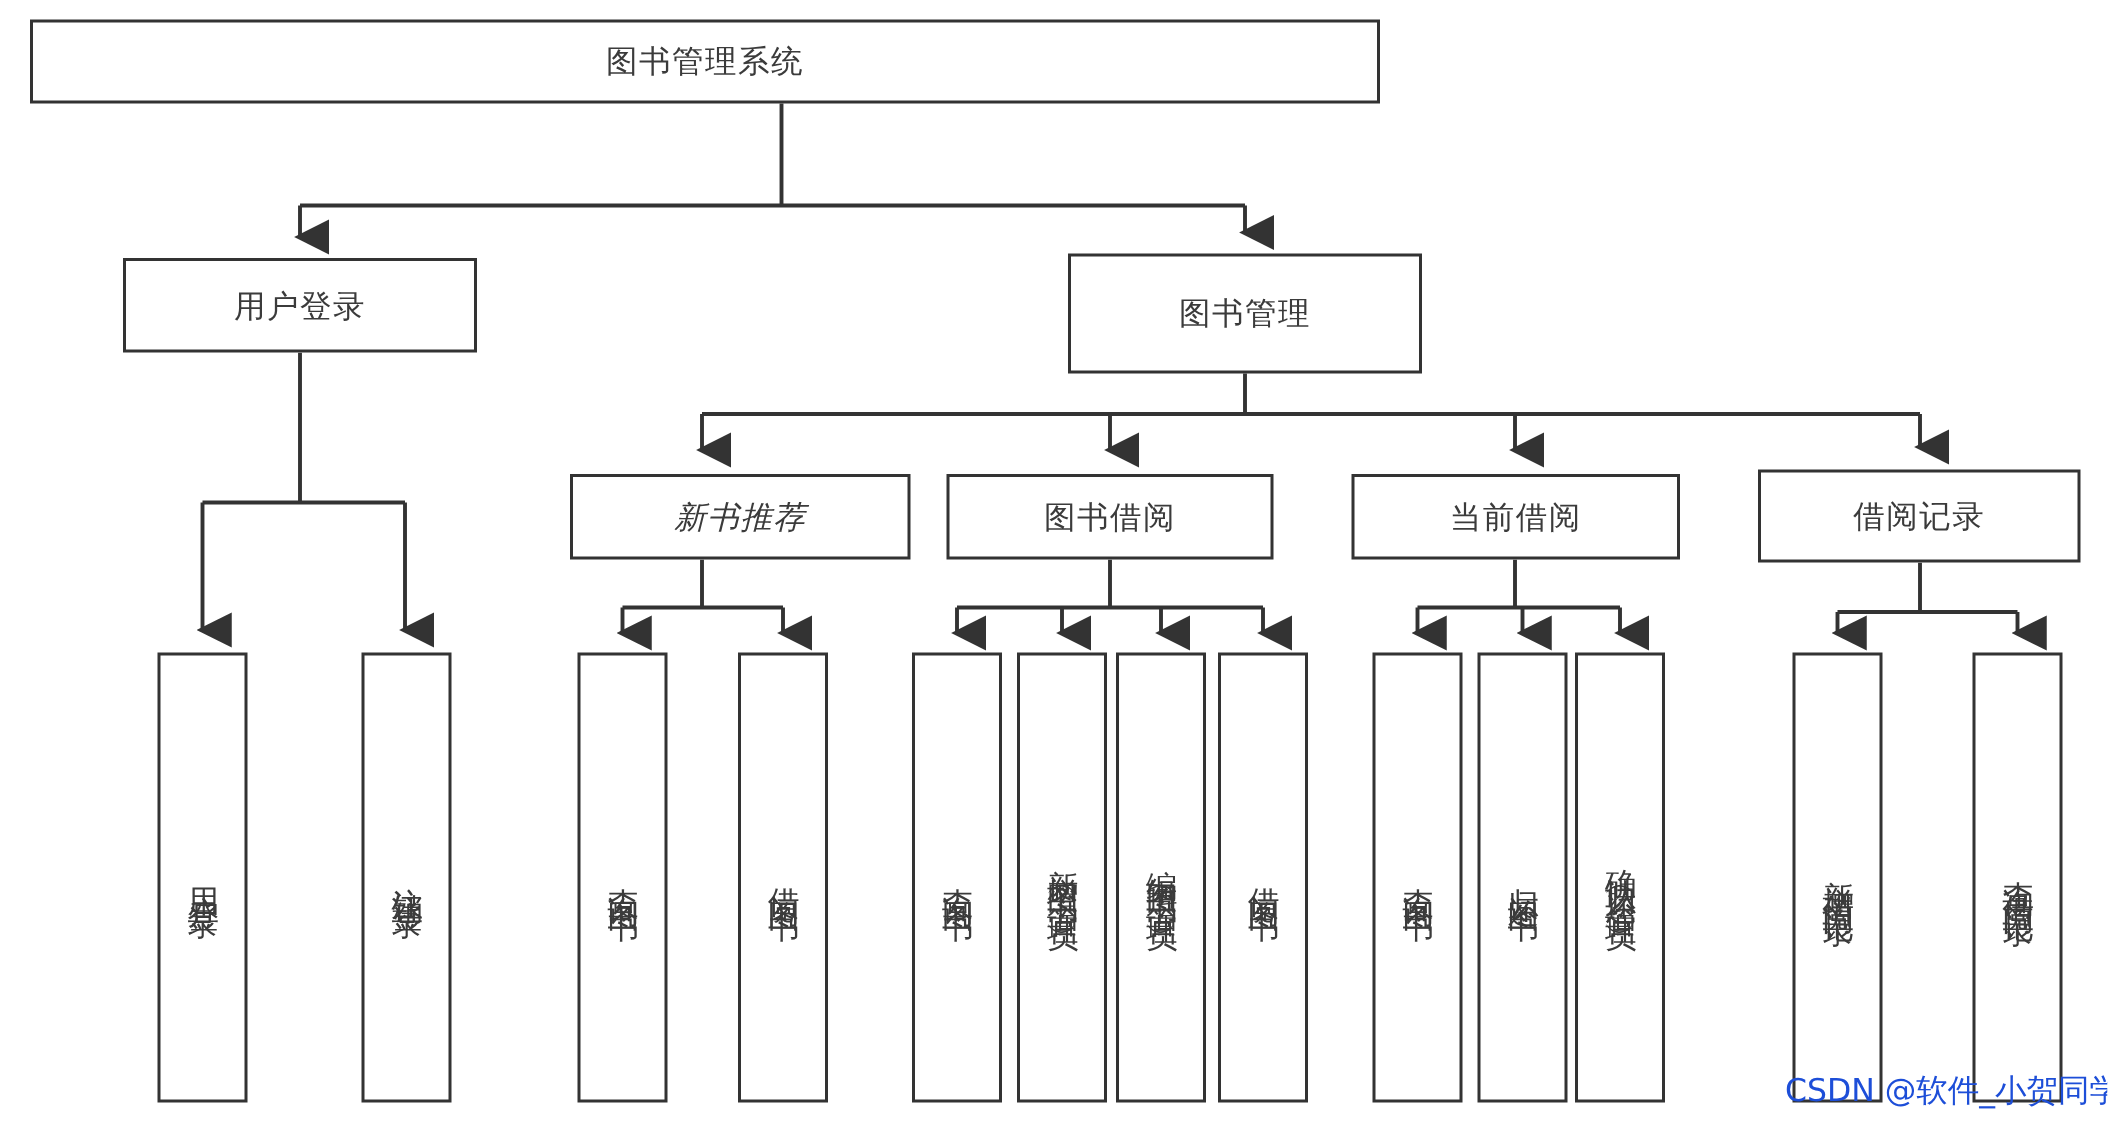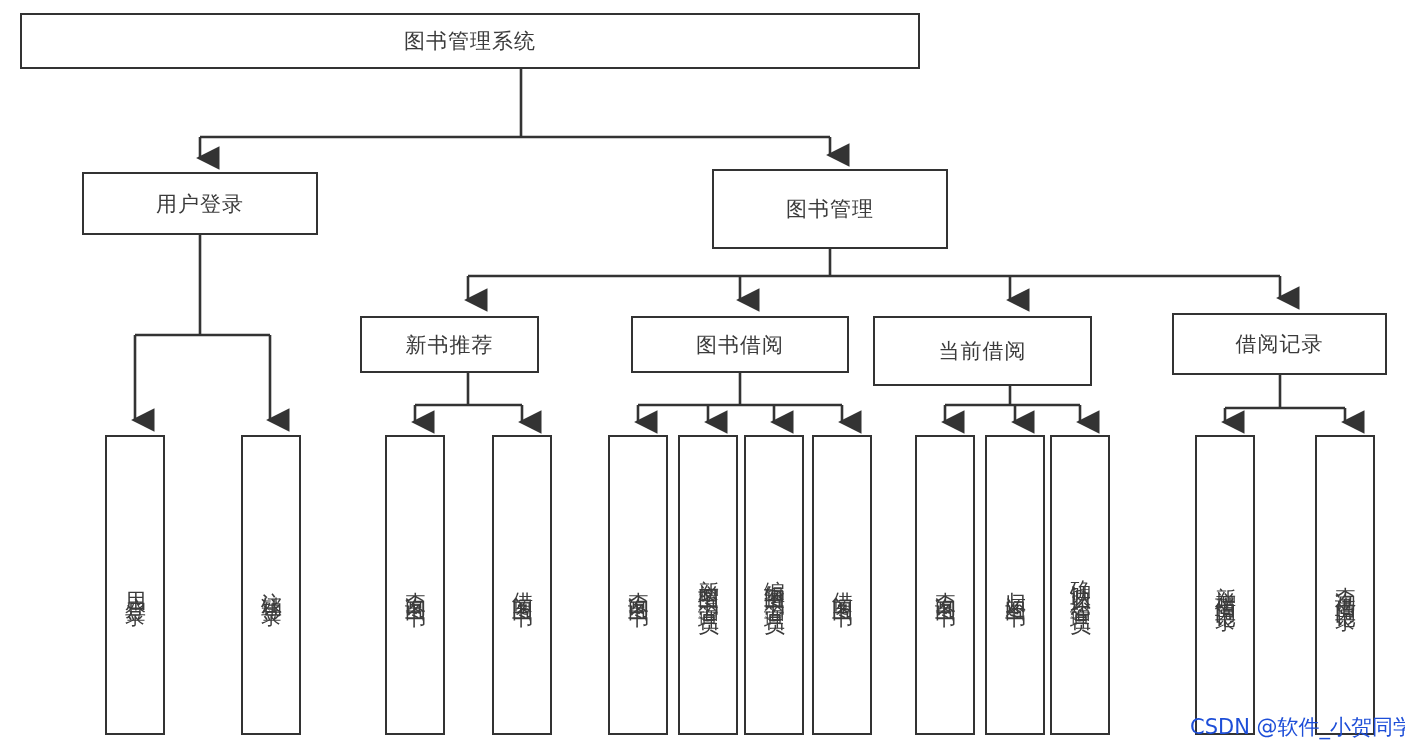--- a/index.html
+++ b/index.html
@@ -115,23 +115,23 @@
       <path d="M 1225 408 L 1225 422" marker-end="url(#arrow)"></path>
       <path d="M 1345 408 L 1345 422" marker-end="url(#arrow)"></path>
     </g>
   </svg>
 
   <div class="node horiz" style="left:20px; top:13px; width:900px; height:56px;">图书管理系统</div>
 
   <div class="node horiz" style="left:82px; top:172px; width:236px; height:63px;">用户登录</div>
   <div class="node horiz" style="left:712px; top:169px; width:236px; height:80px;">图书管理</div>
 
-  <div class="node horiz" style="left:360px; top:316px; width:179px; height:57px;">新书推荐</div>
+  <div class="node horiz" style="left:380px; top:316px; width:227px; height:57px;font-style:italic;">新书推荐</div>
   <div class="node horiz" style="left:631px; top:316px; width:218px; height:57px;">图书借阅</div>
-  <div class="node horiz" style="left:873px; top:316px; width:219px; height:70px;">当前借阅</div>
+  <div class="node horiz" style="left:901px; top:316px; width:219px; height:57px;">当前借阅</div>
   <div class="node horiz" style="left:1172px; top:313px; width:215px; height:62px;">借阅记录</div>
 
   <div class="node vert" style="left:105px; top:435px; width:60px; height:300px;">
     <span class="vlabel">用户登录</span>
   </div>
   <div class="node vert" style="left:241px; top:435px; width:60px; height:300px;">
     <span class="vlabel">注销登录</span>
   </div>
 
   <div class="node vert" style="left:385px; top:435px; width:60px; height:300px;">

